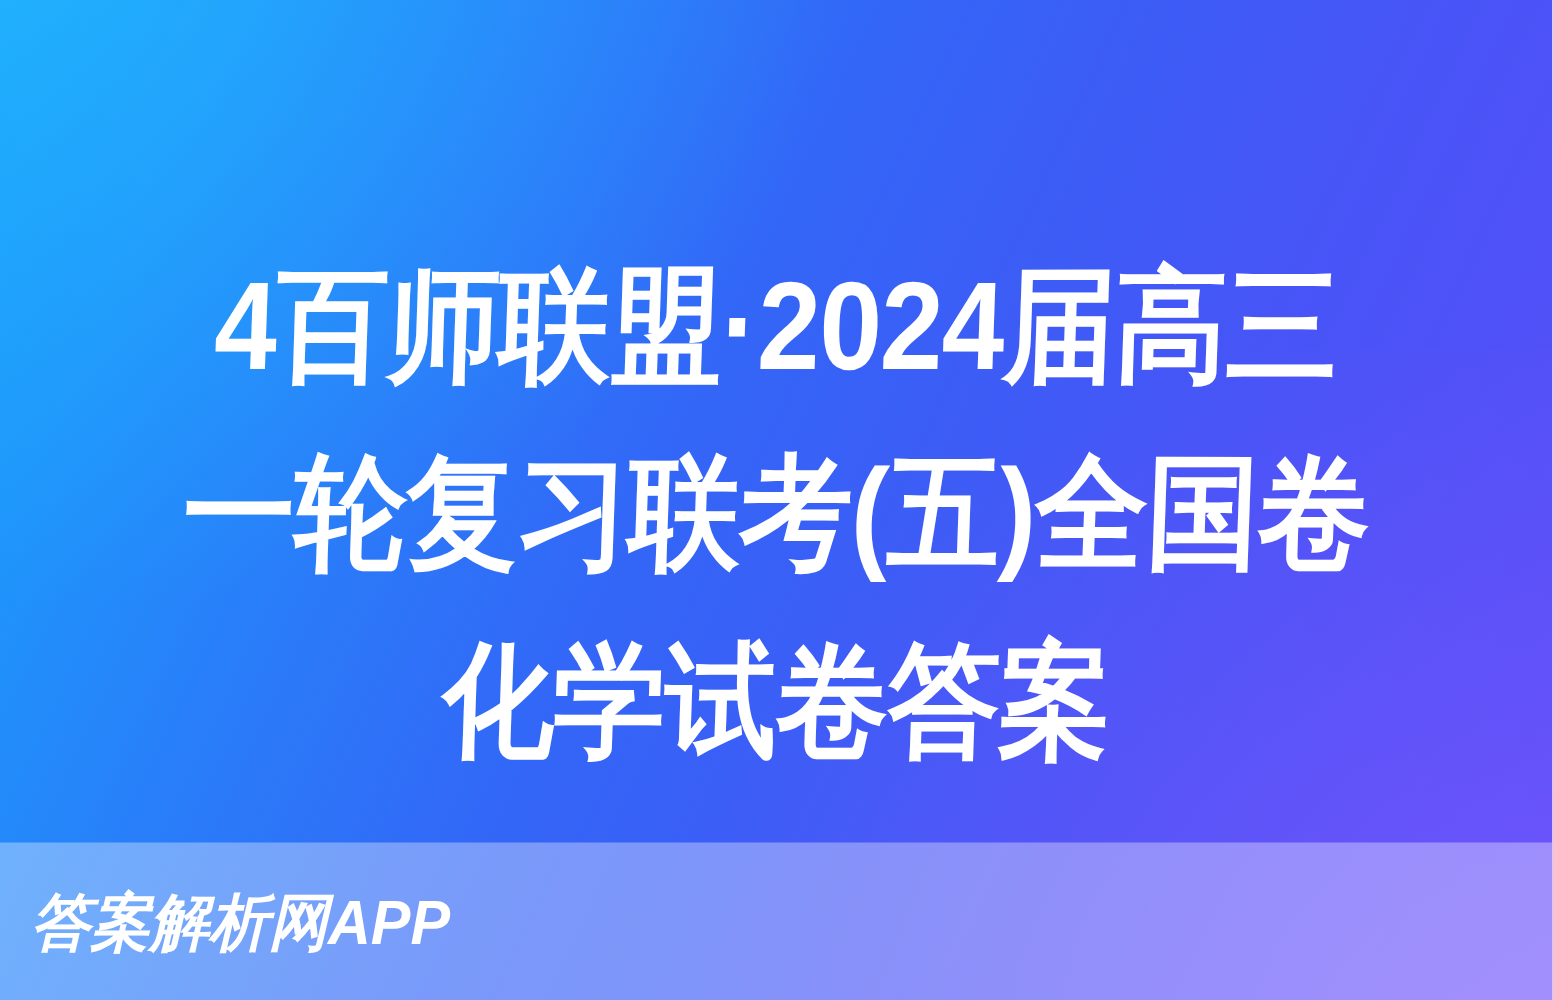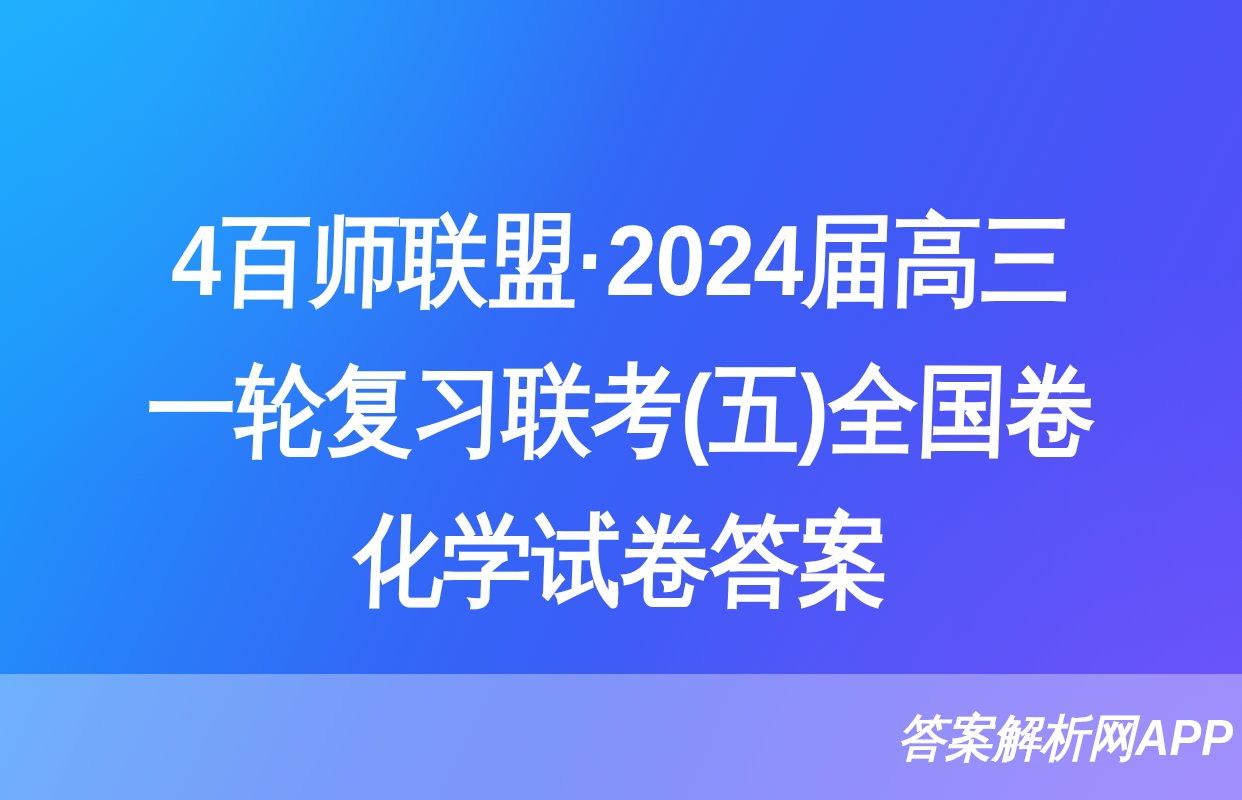--- a/index.html
+++ b/index.html
@@ -88,27 +88,27 @@
     position: absolute;
     left: 0;
     right: 0;
     top: 674px;
     height: 126px;
     background: rgba(255,255,255,0.345);
     z-index: 2;
   }
   #footer-brand {
     position: absolute;
-    left: 0;
+    left: 16px;
     right: 0;
     top: 702px;
     height: 72px;
     display: flex;
     align-items: center;
-    justify-content: flex-end;
+    justify-content: flex-start;
     z-index: 4;
   }
   #footer-brand .brand-text {
     color: #ffffff;
     font-family: "Liberation Sans", "DejaVu Sans", sans-serif;
     font-weight: bold;
     font-style: italic;
     font-size: 50px;
     line-height: 1;
     letter-spacing: 0px;

